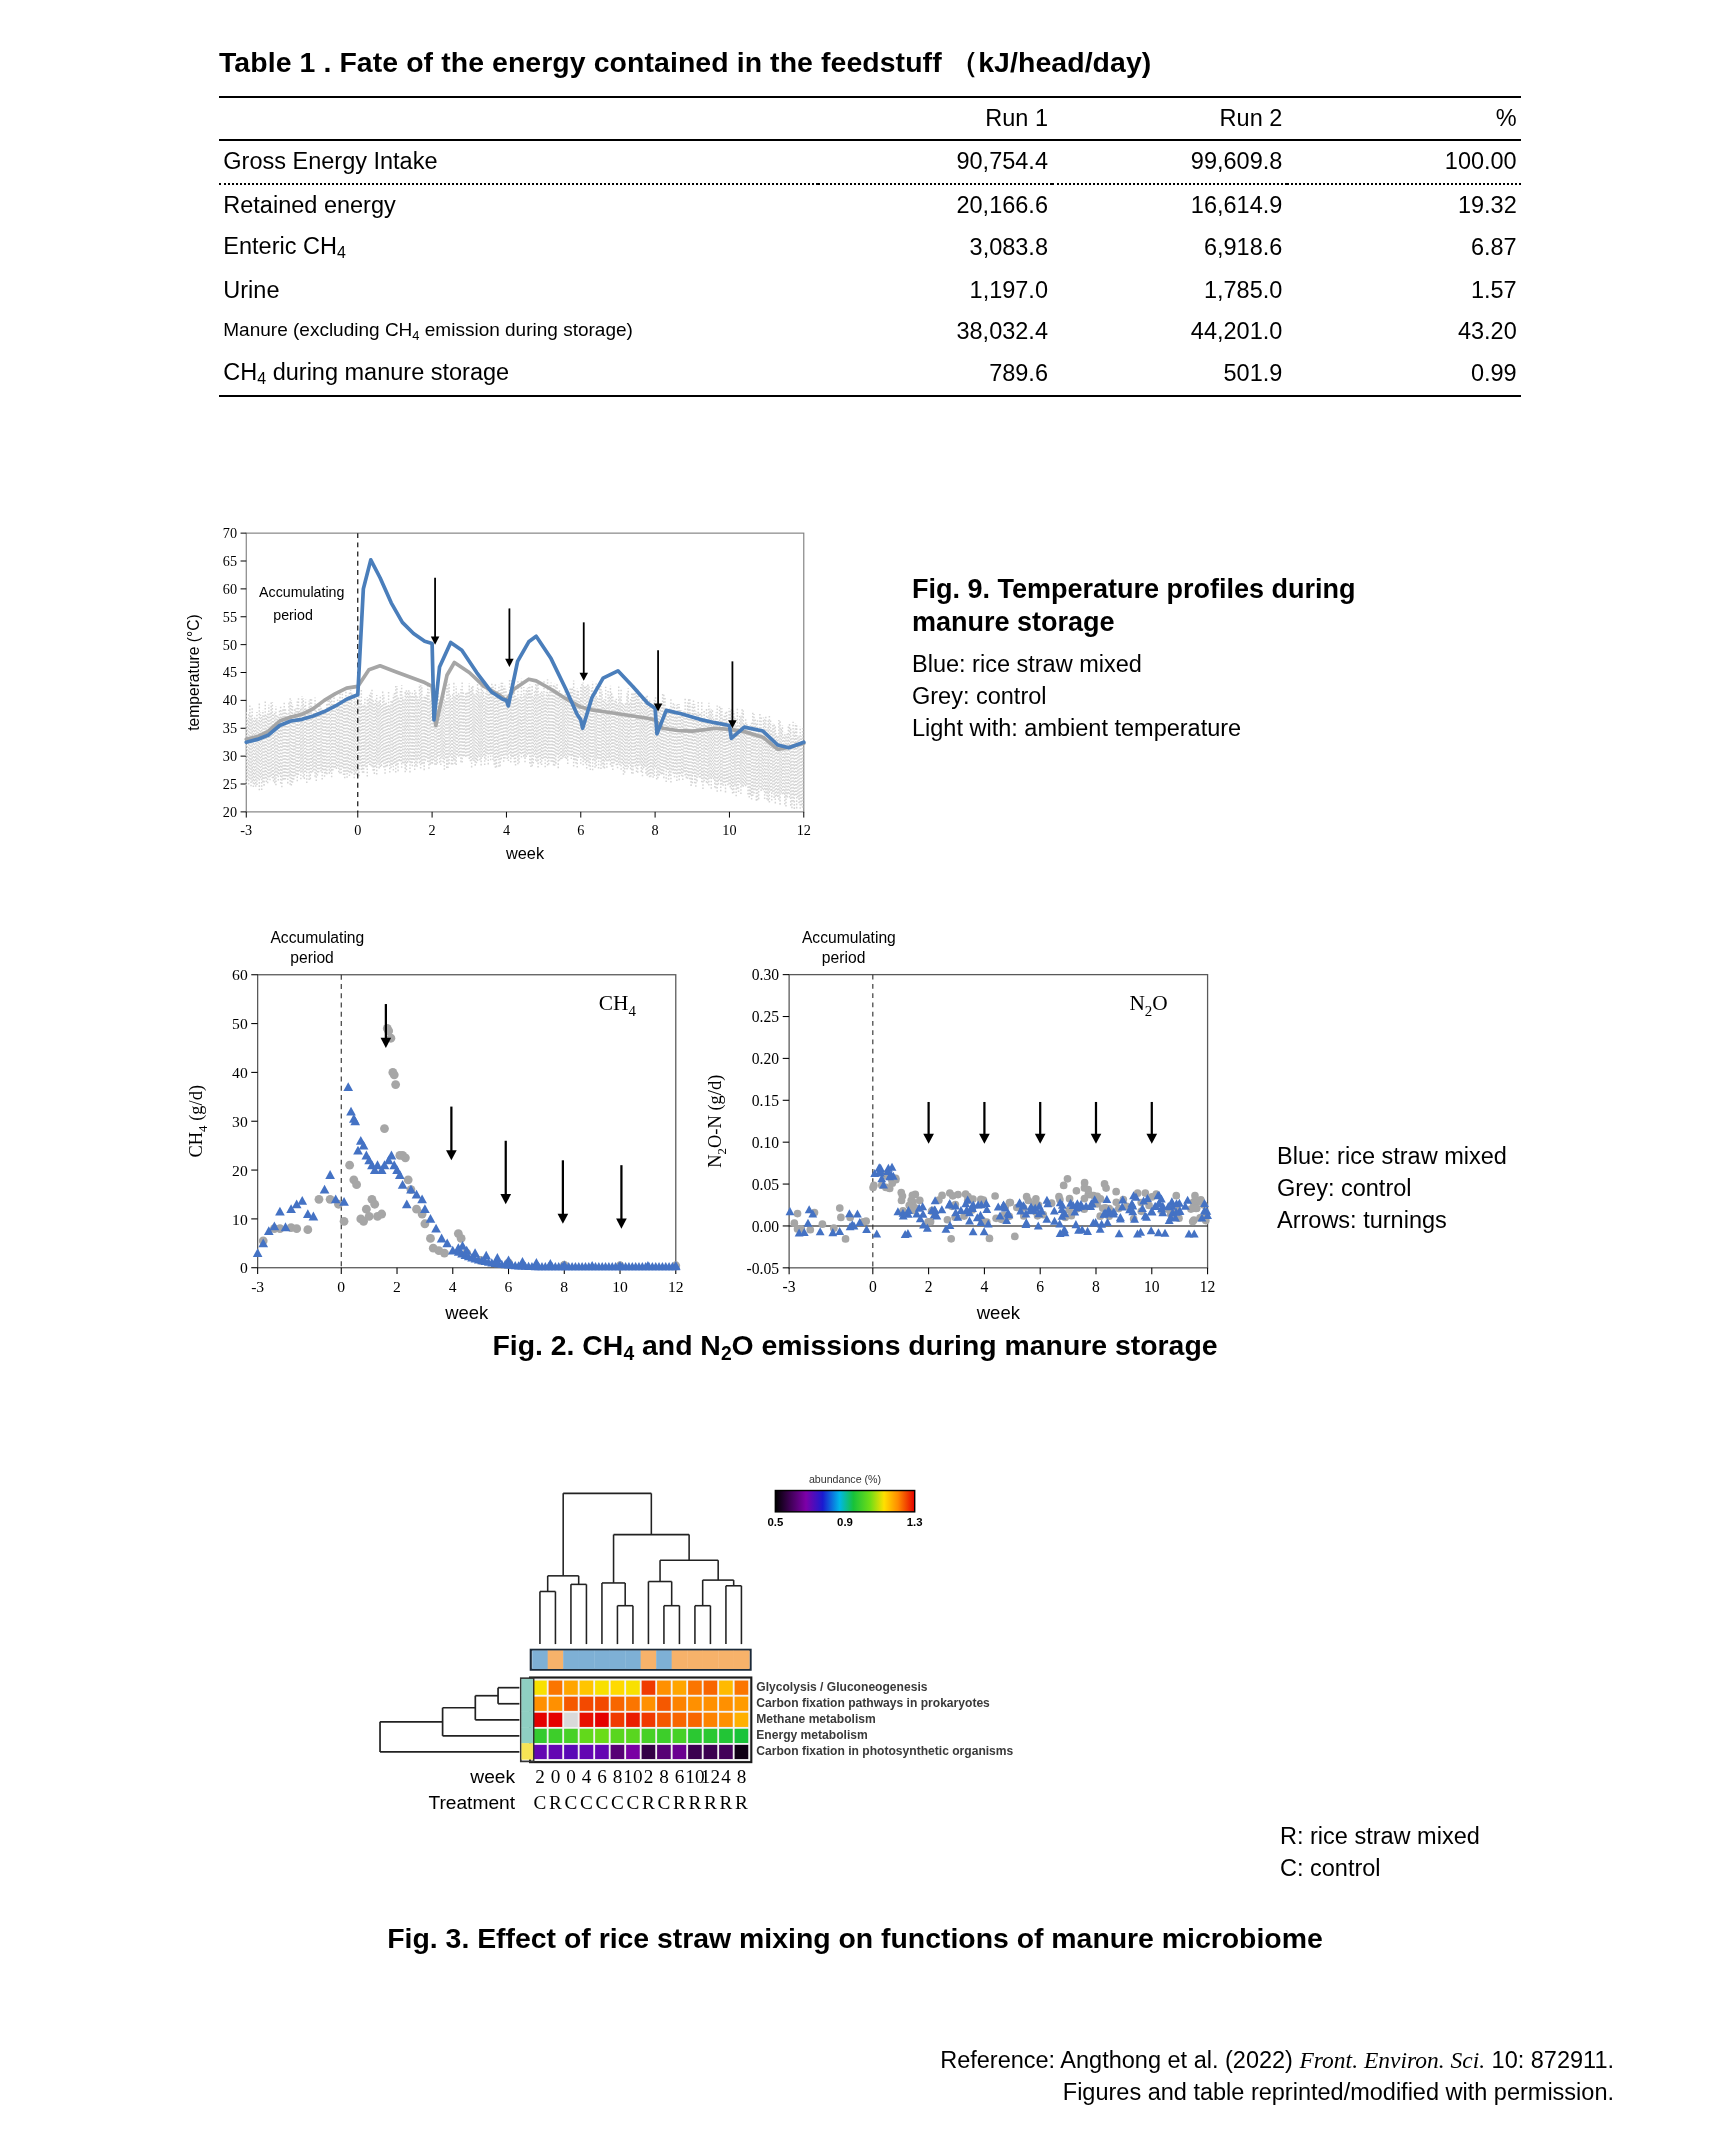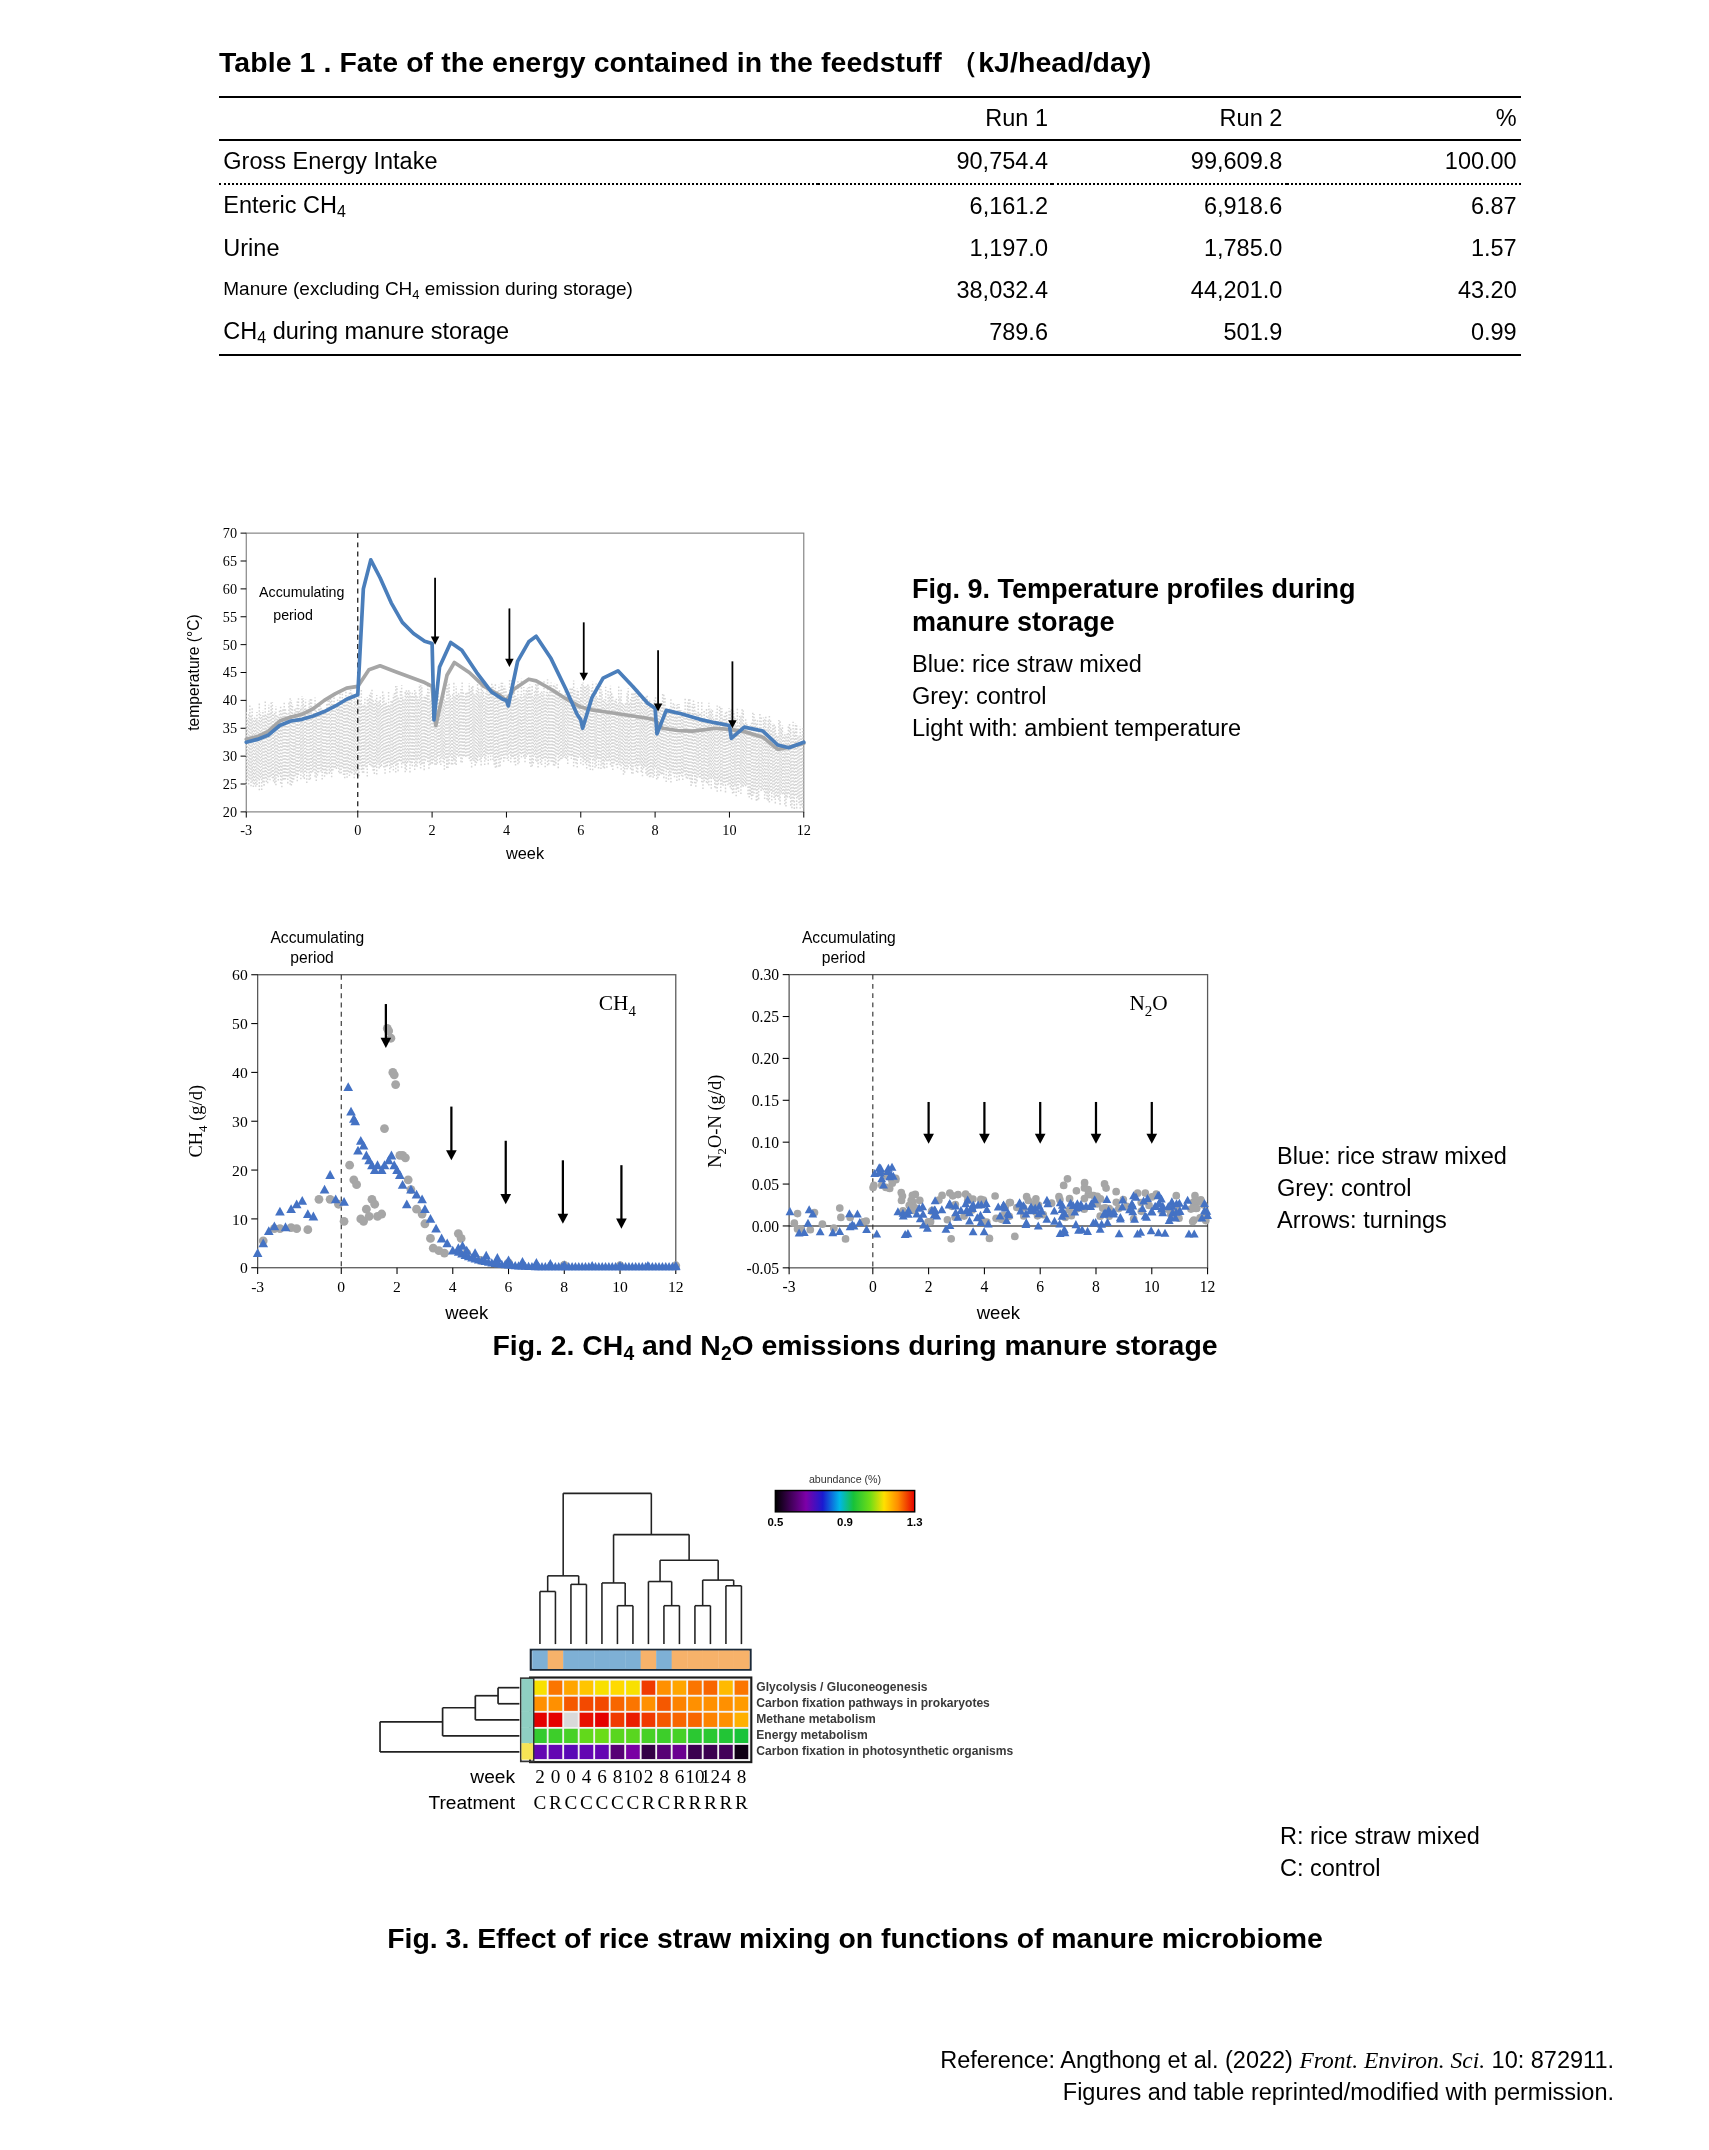--- a/index.html
+++ b/index.html
@@ -78,22 +78,28 @@
         </tr>
       </thead>
       <tbody>
         <tr class="rule-dotted">
           <td class="lab">Gross Energy Intake</td>
           <td class="num">90,754.4</td>
           <td class="num">99,609.8</td>
           <td class="num">100.00</td>
         </tr>
         <tr>
+          <td class="lab">Retained energy</td>
+          <td class="num">20,166.6</td>
+          <td class="num">16,614.9</td>
+          <td class="num">19.32</td>
+        </tr>
+        <tr>
           <td class="lab">Enteric CH<sub>4</sub></td>
-          <td class="num">6,161.2</td>
+          <td class="num">3,083.8</td>
           <td class="num">6,918.6</td>
           <td class="num">6.87</td>
         </tr>
         <tr>
           <td class="lab">Urine</td>
           <td class="num">1,197.0</td>
           <td class="num">1,785.0</td>
           <td class="num">1.57</td>
         </tr>
         <tr>

